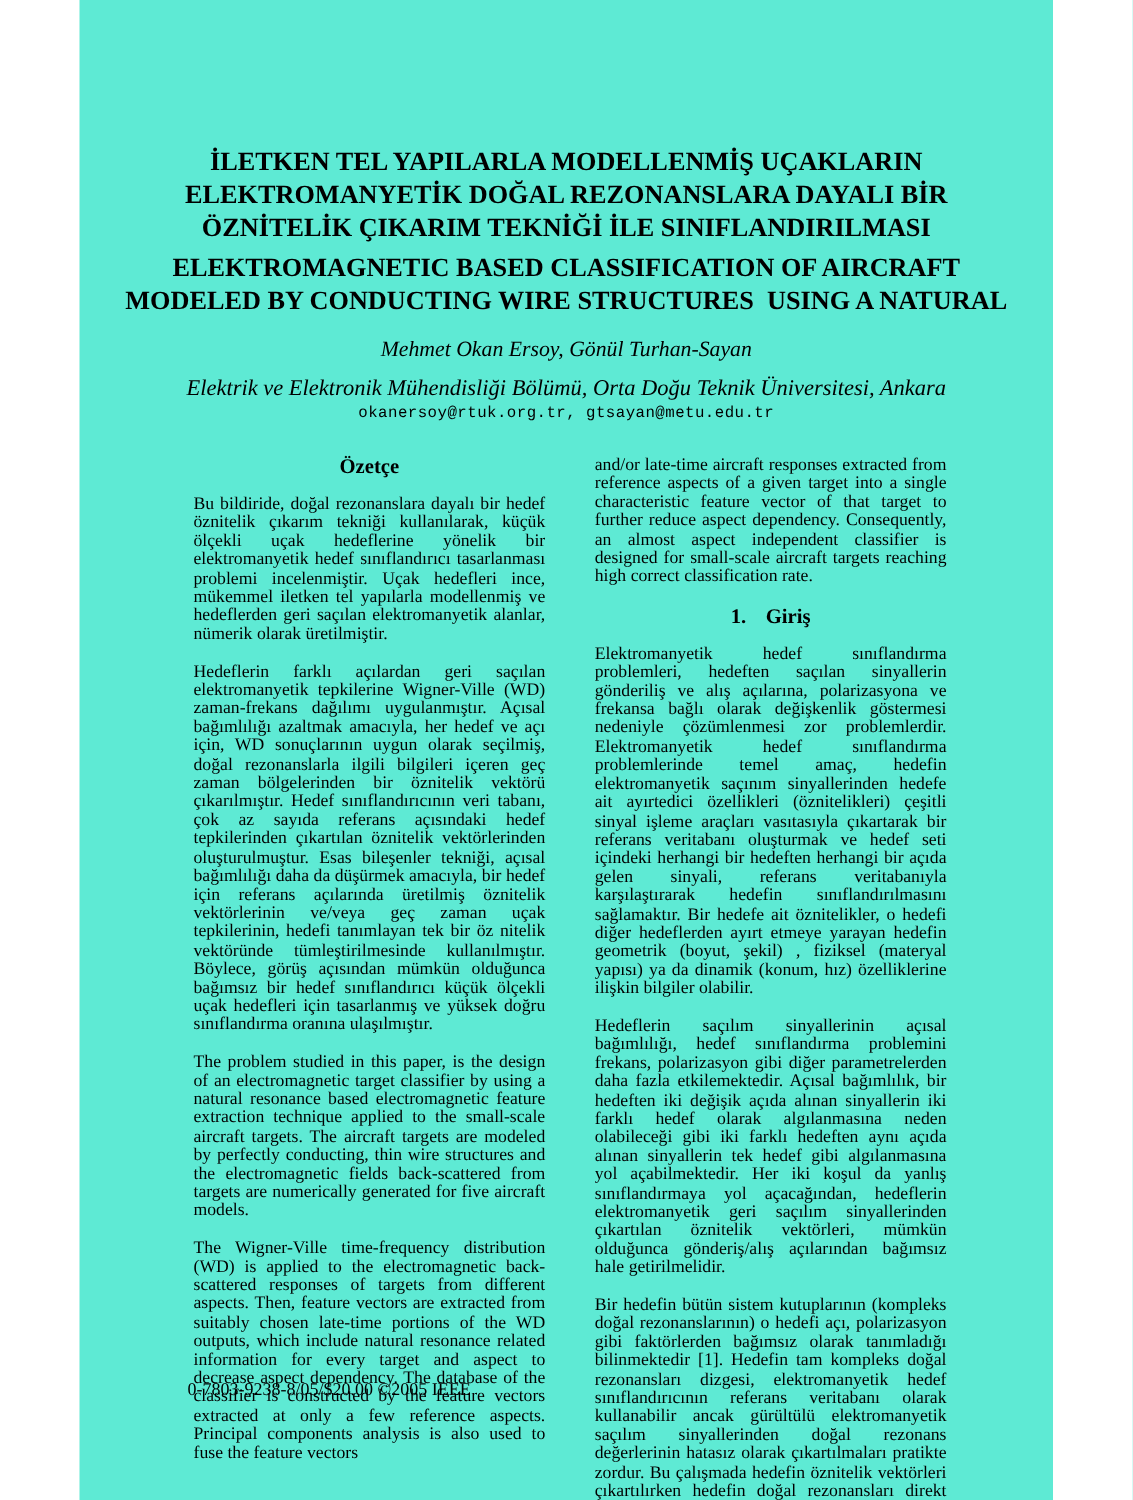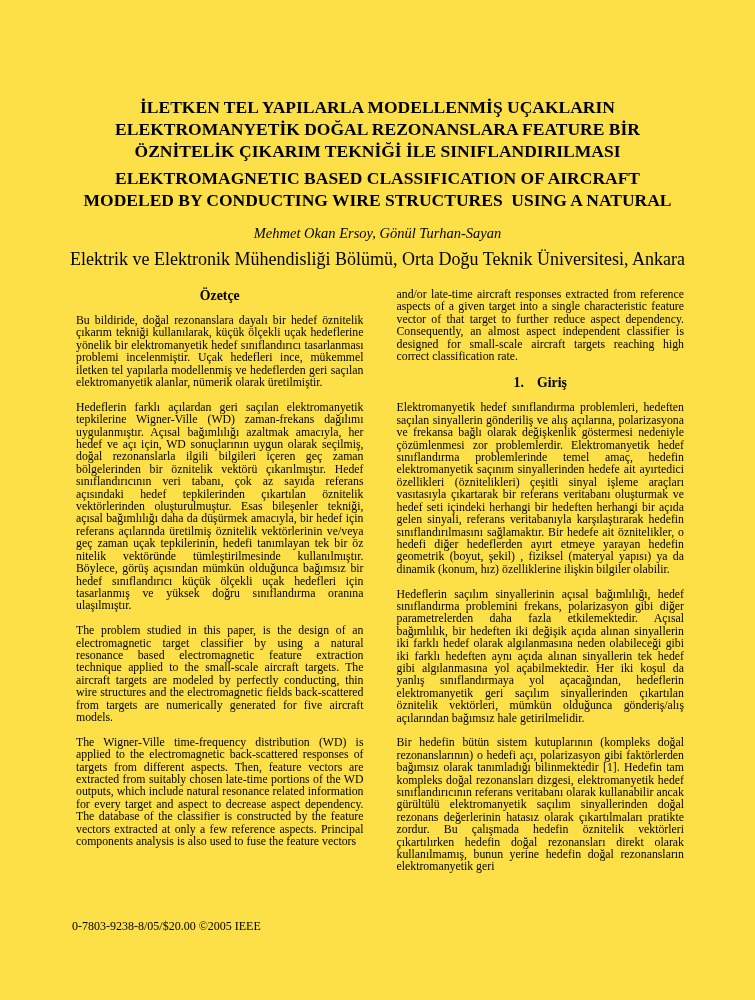--- a/index.html
+++ b/index.html
@@ -2,24 +2,24 @@
 <html lang="tr"><head>
 <meta charset="utf-8">
 <style>
   html, body {
     margin: 0;
     padding: 0;
     background: #ffffff;
   }
   .page {
     position: relative;
-    width: 755px;
+    width: 649px;
     height: 1000px;
     margin: 0 auto;
-    background: #fde047;
+    background: #5eead4;
     color: #000000;
     font-family: "Liberation Serif", serif;
     overflow: hidden;
   }
   
   .titles {
     padding-top: 96px;
     text-align: center;
   }
   .title-line {
@@ -32,22 +32,23 @@
     margin-top: 5px;
   }
   .authors {
     margin-top: 14px;
     font-style: italic;
     font-size: 14.5px;
     line-height: 17px;
   }
   .affiliation {
     margin-top: 8px;
-    font-size: 18px;
+    font-size: 15px;
     line-height: 18px;
+    font-style: italic;
   }
   .emails {
     margin-top: 2px;
     font-family: "Liberation Mono", monospace;
     font-size: 10.5px;
     line-height: 13px;
     letter-spacing: 0.3px;
   }
   
   .columns {
@@ -92,29 +93,30 @@
   }
 </style>
 </head>
 <body>
 
 <div class="page">
 
   <div class="titles">
     <div>
       <div class="title-line">İLETKEN TEL YAPILARLA MODELLENMİŞ UÇAKLARIN</div>
-      <div class="title-line">ELEKTROMANYETİK DOĞAL REZONANSLARA FEATURE BİR</div>
+      <div class="title-line">ELEKTROMANYETİK DOĞAL REZONANSLARA DAYALI BİR</div>
       <div class="title-line">ÖZNİTELİK ÇIKARIM TEKNİĞİ İLE SINIFLANDIRILMASI</div>
     </div>
     <div class="title-en-block">
       <div class="title-line">ELEKTROMAGNETIC BASED CLASSIFICATION OF AIRCRAFT</div>
       <div class="title-line">MODELED BY CONDUCTING WIRE STRUCTURES  USING A NATURAL</div>
     </div>
     <div class="authors">Mehmet Okan Ersoy, Gönül Turhan-Sayan</div>
     <div class="affiliation">Elektrik ve Elektronik Mühendisliği Bölümü, Orta Doğu Teknik Üniversitesi, Ankara</div>
+    <div class="emails">okanersoy@rtuk.org.tr, gtsayan@metu.edu.tr</div>
   </div>
 
   <div class="columns">
 
     <div class="col">
       <div class="colhead">Özetçe</div>
       <p>Bu bildiride, doğal rezonanslara dayalı bir hedef öznitelik çıkarım tekniği kullanılarak, küçük ölçekli uçak hedeflerine yönelik bir elektromanyetik hedef sınıflandırıcı tasarlanması problemi incelenmiştir. Uçak hedefleri ince, mükemmel iletken tel yapılarla modellenmiş ve hedeflerden geri saçılan elektromanyetik alanlar, nümerik olarak üretilmiştir.</p>
       <p>Hedeflerin farklı açılardan geri saçılan elektromanyetik tepkilerine Wigner-Ville (WD) zaman-frekans dağılımı uygulanmıştır. Açısal bağımlılığı azaltmak amacıyla, her hedef ve açı için, WD sonuçlarının uygun olarak seçilmiş, doğal rezonanslarla ilgili bilgileri içeren geç zaman bölgelerinden bir öznitelik vektörü çıkarılmıştır. Hedef sınıflandırıcının veri tabanı, çok az sayıda referans açısındaki hedef tepkilerinden çıkartılan öznitelik vektörlerinden oluşturulmuştur. Esas bileşenler tekniği, açısal bağımlılığı daha da düşürmek amacıyla, bir hedef için referans açılarında üretilmiş öznitelik vektörlerinin ve/veya geç zaman uçak tepkilerinin, hedefi tanımlayan tek bir öz nitelik vektöründe tümleştirilmesinde kullanılmıştır. Böylece, görüş açısından mümkün olduğunca bağımsız bir hedef sınıflandırıcı küçük ölçekli uçak hedefleri için tasarlanmış ve yüksek doğru sınıflandırma oranına ulaşılmıştır.</p>
       <p>The problem studied in this paper, is the design of an electromagnetic target classifier by using a natural resonance based electromagnetic feature extraction technique applied to the small-scale aircraft targets. The aircraft targets are modeled by perfectly conducting, thin wire structures and the electromagnetic fields back-scattered from targets are numerically generated for five aircraft models.</p>
       <p>The Wigner-Ville time-frequency distribution (WD) is applied to the electromagnetic back-scattered responses of targets from different aspects. Then, feature vectors are extracted from suitably chosen late-time portions of the WD outputs, which include natural resonance related information for every target and aspect to decrease aspect dependency. The database of the classifier is constructed by the feature vectors extracted at only a few reference aspects. Principal components analysis is also used to fuse the feature vectors</p>

